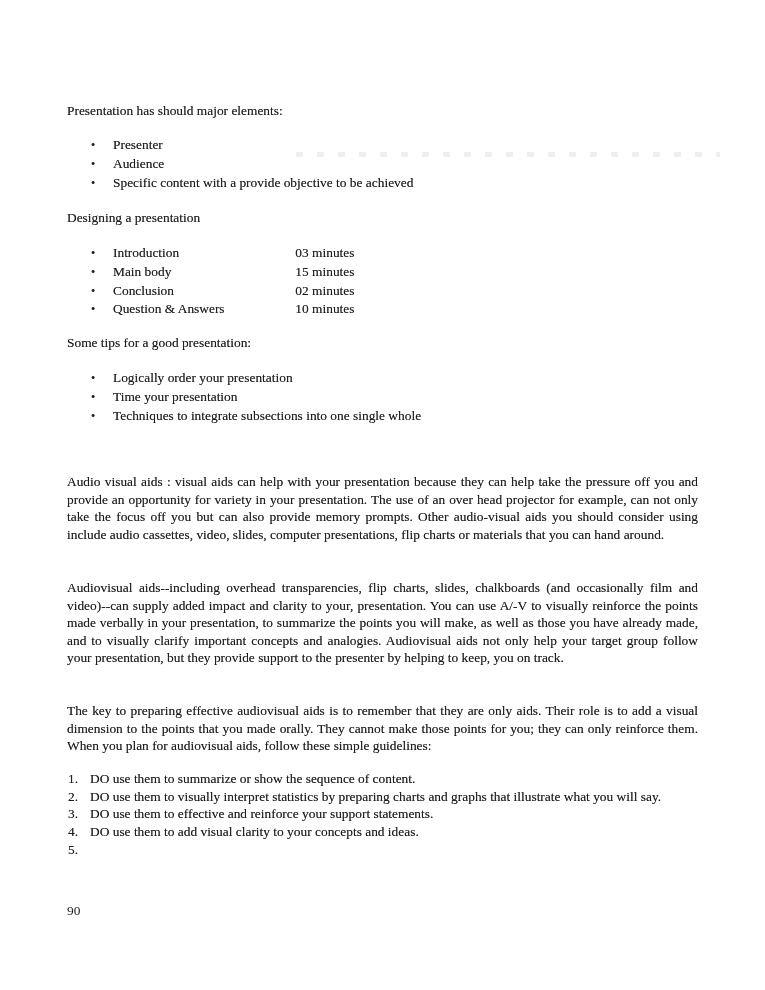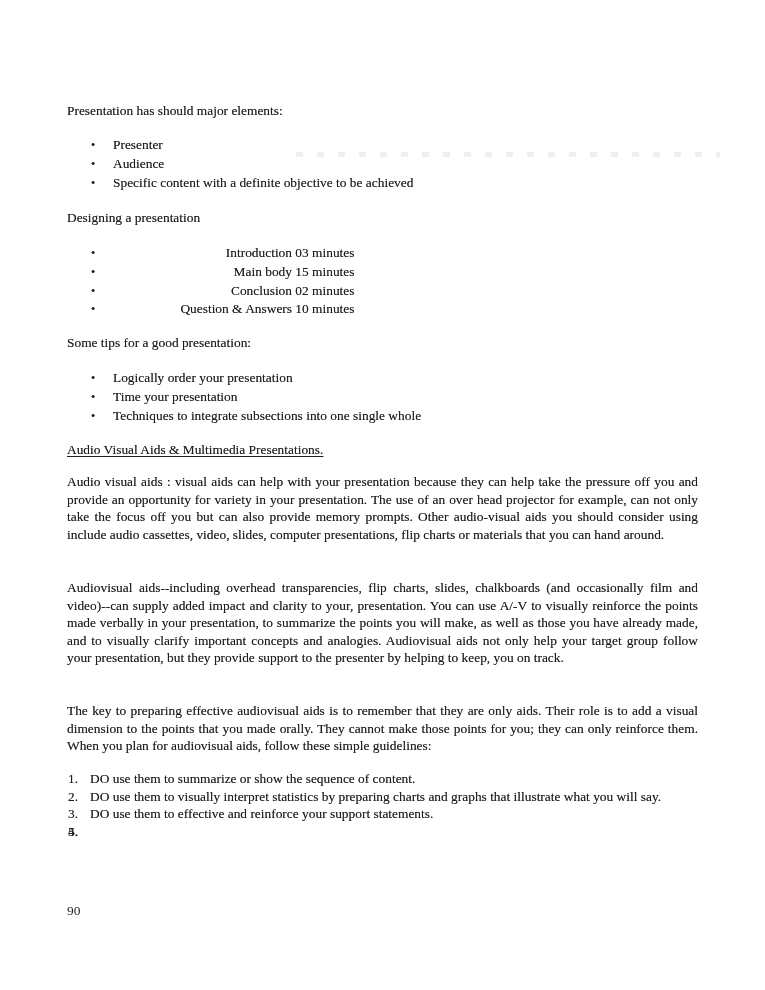--- a/index.html
+++ b/index.html
@@ -35,21 +35,20 @@
   }
   .bullet-list .dot {
     position: absolute;
     left: 24px;
     top: 0;
     font-size: 12px;
   }
   .timing-label {
     display: inline-block;
     width: 179px;
-    text-align: right;
   }
   .num-list .num-item {
     position: relative;
     padding-left: 23px;
     line-height: 17.7px;
     text-align: justify;
   }
   .num-list .num {
     position: absolute;
     left: 1px;
@@ -85,21 +84,21 @@
     <div class="bullet-item">
       <span class="dot">•</span>
       <span>Presenter</span>
     </div>
     <div class="bullet-item">
       <span class="dot">•</span>
       <span>Audience</span>
     </div>
     <div class="bullet-item">
       <span class="dot">•</span>
-      <span>Specific content with a definite objective to be achieved</span>
+      <span>Specific content with a provide objective to be achieved</span>
     </div>
   </div>
 
   <div class="block heading" style="top:209px">Designing a presentation</div>
 
   <div class="block bullet-list" style="top:244px">
     <div class="bullet-item">
       <span class="dot">•</span>
       <span class="timing-label">Introduction</span>
       <span>03 minutes</span>
@@ -131,21 +130,20 @@
     <div class="bullet-item">
       <span class="dot">•</span>
       <span>Time your presentation</span>
     </div>
     <div class="bullet-item">
       <span class="dot">•</span>
       <span>Techniques to integrate subsections into one single whole</span>
     </div>
   </div>
 
-  <div class="block heading underlined" style="top:441px">Audio Visual Aids &amp; Multimedia Presentations.</div>
 
   <div class="block para" style="top:473px">Audio visual aids : visual aids can help with your presentation because they can help take the pressure off you and provide an opportunity for variety in your presentation. The use of an over head projector for example, can not only take the focus off you but can also provide memory prompts. Other audio-visual aids you should consider using include audio cassettes, video, slides, computer presentations, flip charts or materials that you can hand around.</div>
 
   <div class="block para" style="top:579px">Audiovisual aids--including overhead transparencies, flip charts, slides, chalkboards (and occasionally film and video)--can supply added impact and clarity to your, presentation. You can use A/-V to visually reinforce the points made verbally in your presentation, to summarize the points you will make, as well as those you have already made, and to visually clarify important concepts and analogies. Audiovisual aids not only help your target group follow your presentation, but they provide support to the presenter by helping to keep, you on track.</div>
 
   <div class="block para" style="top:702px">The key to preparing effective audiovisual aids is to remember that they are only aids. Their role is to add a visual dimension to the points that you made orally. They cannot make those points for you; they can only reinforce them. When you plan for audiovisual aids, follow these simple guidelines:</div>
 
   <div class="block num-list" style="top:770px">
     <div class="num-item">
       <span class="num">1.</span>
@@ -154,20 +152,21 @@
     <div class="num-item">
       <span class="num">2.</span>
       <span>DO use them to visually interpret statistics by preparing charts and graphs that illustrate what you will say.</span>
     </div>
     <div class="num-item">
       <span class="num">3.</span>
       <span>DO use them to effective and reinforce your support statements.</span>
     </div>
     <div class="num-item">
       <span class="num">4.</span>
+      <span>DO use them to add visual clarity to your concepts and ideas.</span>
     </div>
     <div class="num-item">
       <span class="num">5.</span>
     </div>
   </div>
 
   <div class="page-number">90</div>
 
 </div>
 

